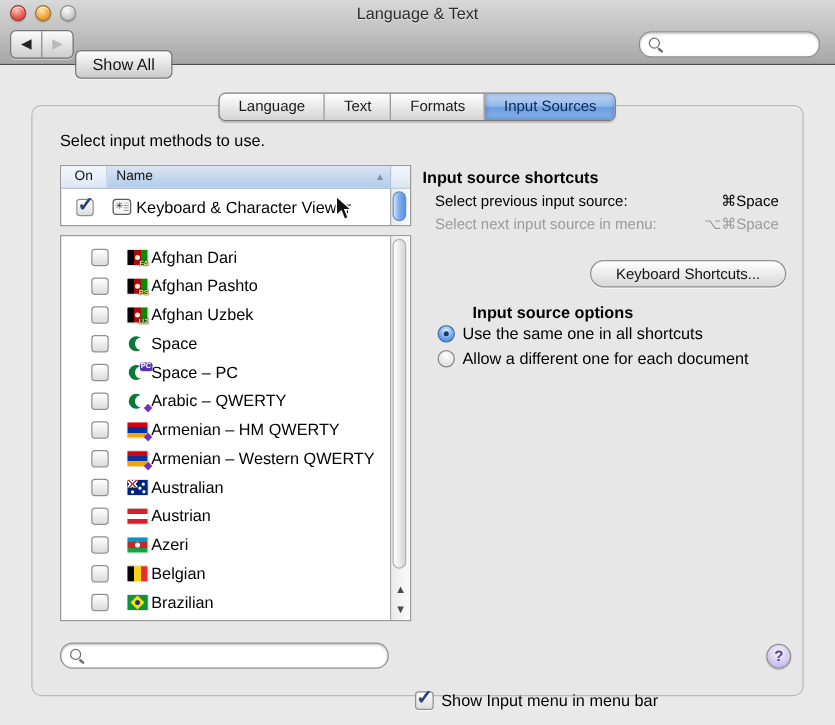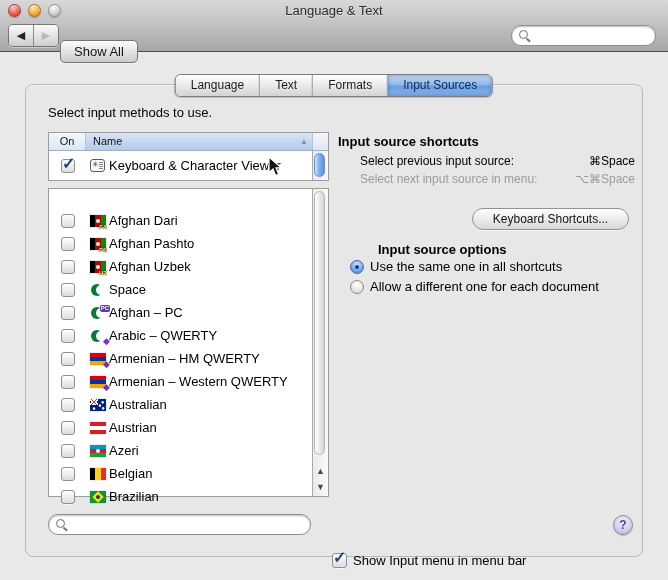--- a/index.html
+++ b/index.html
@@ -78,21 +78,21 @@
     font-weight:bold;color:#26427e;}
   .radio{width:14px;height:14px;border-radius:50%;border:1px solid #888;flex:none;position:relative;
     background:radial-gradient(circle at 50% 30%,#fff,#d5d5d5);box-sizing:border-box;}
   .radio.sel{border-color:#3f6fae;background:radial-gradient(circle at 50% 30%,#dcebfc,#6ba0e8 62%,#4a86d8);}
   .radio.sel::after{content:"";position:absolute;left:4px;top:4px;width:4px;height:4px;
     border-radius:50%;background:#123878;}
 
   
   .list-box{position:absolute;left:48px;top:188px;width:279px;height:307px;
     background:#fff;border:1px solid #9c9c9c;}
-  .rows{position:absolute;left:0;top:20px;right:15px;}
+  .rows{position:absolute;left:0;top:5px;right:15px;padding-left:12px;}
   .lrow{height:23px;display:flex;align-items:center;padding-left:12px;}
   .flagwrap{margin-left:15px;position:relative;width:16px;height:12px;flex:none;}
   .flag{position:absolute;left:0;top:0;width:16px;height:12px;box-shadow:0 0 1px rgba(0,0,0,.45);}
   .lbl{margin-left:3px;font-size:13px;color:#000;white-space:nowrap;}
   .list-scroll{position:absolute;right:0;top:0;bottom:0;width:15px;border-left:1px solid #ababab;
     background:linear-gradient(90deg,#ebebeb,#fafafa);}
   .wthumb{position:absolute;left:1px;top:2px;width:11px;height:264px;border-radius:6px;
     box-sizing:border-box;border:1px solid #b3b3b3;background:linear-gradient(90deg,#ffffff,#d5d5d5);}
   .arrows{position:absolute;bottom:1px;left:0;width:15px;}
   .arr{height:16px;text-align:center;font-size:9px;color:#4a4a4a;line-height:16px;}
@@ -139,21 +139,21 @@
 
   
   .kv-icon{margin-left:15px;width:15px;height:13px;box-sizing:border-box;border:1.5px solid #5a5a5a;
     border-radius:3px;background:#fafafa;position:relative;flex:none;}
   .kv-icon::before{content:"✳";position:absolute;left:1px;top:0;font-size:8px;color:#333;line-height:10px;}
   .kv-icon::after{content:"";position:absolute;right:1px;top:2px;width:4px;height:7px;
     background:linear-gradient(#8a8a8a 1px,transparent 1px);background-size:4px 2px;}
 
   
   .sec-heading{position:absolute;font-size:13px;font-weight:bold;color:#000;}
-  .shortcut-row{position:absolute;left:360px;width:275px;display:flex;
+  .shortcut-row{position:absolute;left:348px;width:275px;display:flex;
     justify-content:space-between;font-size:12px;color:#000;}
   .shortcut-row.disabled{color:#9b9b9b;}
   .ks-btn{position:absolute;left:472px;top:208px;width:155px;height:20px;line-height:20px;
     text-align:center;font-size:12px;color:#141414;background:linear-gradient(#ffffff,#d8d8d8);
     border:1px solid #929292;border-radius:11px;box-shadow:0 1px 0 rgba(255,255,255,.7);}
   .radio-row{position:absolute;left:350px;display:flex;align-items:center;gap:6px;font-size:13px;color:#000;}
 
   
   .fsearch{left:48px;top:514px;width:261px;height:19px;}
   .fcb-row{position:absolute;left:332px;top:515px;display:flex;align-items:center;gap:6px;
@@ -254,21 +254,21 @@
 
       </span>
       <span class="lbl">Space</span>
     </div>
       <div class="lrow">
       <span class="cb"></span>
       <span class="flagwrap">
         <span class="flag flag-crescent"></span>
         <span class="badge badge-pc">PC</span>
       </span>
-      <span class="lbl">Afghan – PC</span>
+      <span class="lbl">Space – PC</span>
     </div>
       <div class="lrow">
       <span class="cb"></span>
       <span class="flagwrap">
         <span class="flag flag-crescent"></span>
         <span class="badge badge-diamond">◆</span>
       </span>
       <span class="lbl">Arabic – QWERTY</span>
     </div>
       <div class="lrow">

